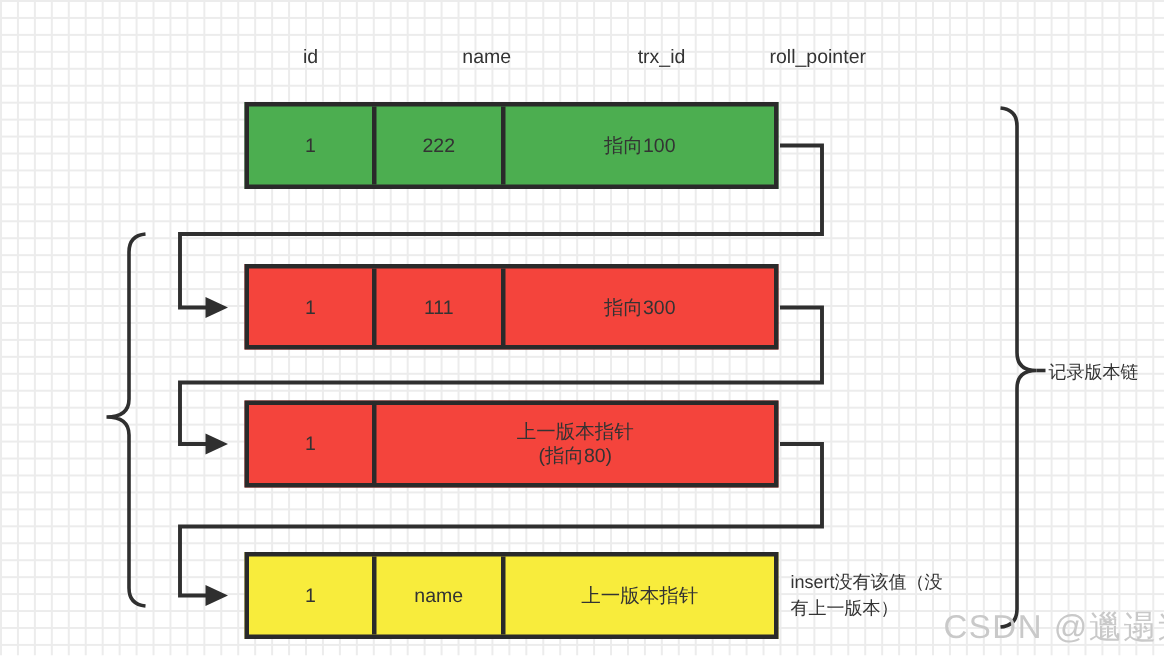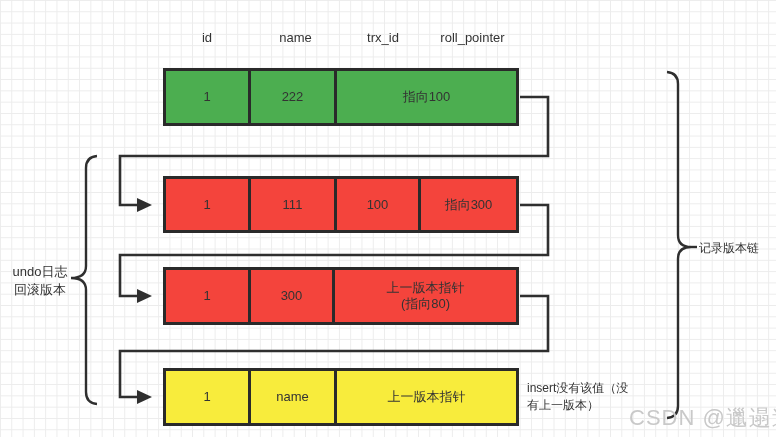--- a/index.html
+++ b/index.html
@@ -8,21 +8,21 @@
     font-family:"Liberation Sans","DejaVu Sans",sans-serif;
     background-color:#ffffff;
     background-image:
       linear-gradient(#ececec 1px, transparent 1px),
       linear-gradient(90deg, #ececec 1px, transparent 1px);
     background-size:11.3px 11.3px;
   }
   .overlay{position:absolute;left:0;top:0;pointer-events:none;}
   .headers{
     position:absolute;left:163px;top:28px;width:356px;height:18px;
-    display:flex;color:#333;font-size:13px;
+    display:flex;color:#333;font-size:13px;gap:29px;
   }
   .headers span{display:flex;align-items:center;justify-content:center;}
   .h0{flex:0 0 88px;} .h1{flex:0 0 89px;} .h2{flex:0 0 86px;} .h3{flex:1;}
   .vrow{
     position:absolute;left:163px;width:356px;display:flex;
     border:3px solid #2a2a2a;box-sizing:border-box;
   }
   .vrow .cell{
     display:flex;align-items:center;justify-content:center;text-align:center;
     color:#333;font-size:13px;white-space:pre-line;line-height:16px;
@@ -87,37 +87,33 @@
 
   <div class="vrow row-current">
     <div class="cell c0">1</div>
     <div class="cell c1">222</div>
     <div class="cell c3">指向100</div>
   </div>
 
   <div class="vrow row-undo-1">
     <div class="cell c0">1</div>
     <div class="cell c1">111</div>
-    <div class="cell c2">100</div>
     <div class="cell c3">指向300</div>
   </div>
 
   <div class="vrow row-undo-2">
     <div class="cell c0">1</div>
-    <div class="cell c2">300</div>
     <div class="cell c3">上一版本指针
 (指向80)</div>
   </div>
 
   <div class="vrow row-origin">
     <div class="cell c0">1</div>
     <div class="cell c1">name</div>
     <div class="cell c3">上一版本指针</div>
   </div>
 
-  <div class="label-undo">undo日志
-回滚版本</div>
   <div class="label-chain">记录版本链</div>
   <div class="insert-note">insert没有该值（没
 有上一版本）</div>
   <div class="watermark">CSDN @邋遢道</div>
 
 </div>
 
 </body></html>

